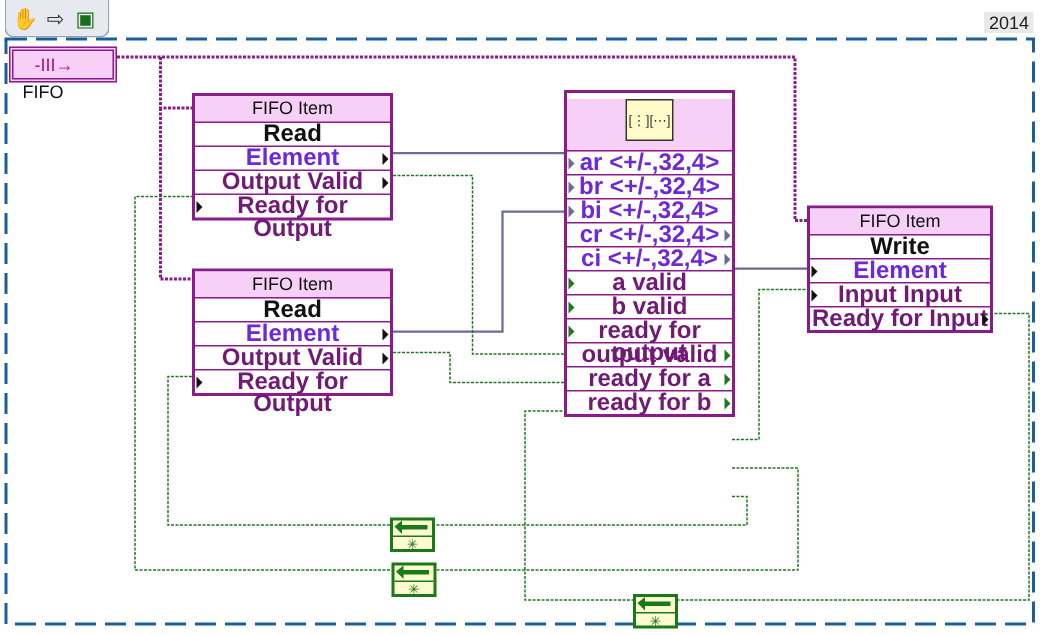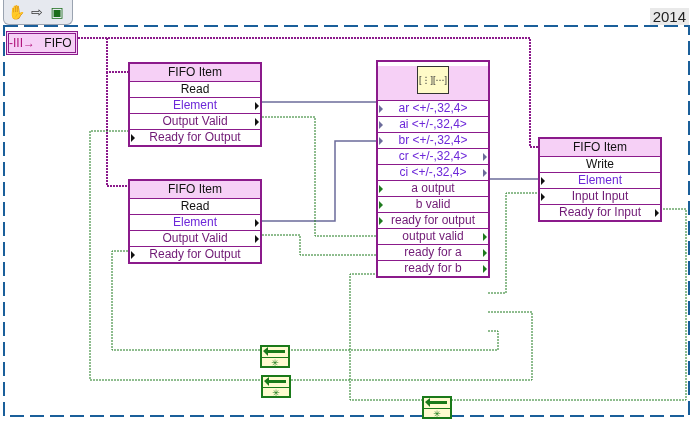--- a/index.html
+++ b/index.html
@@ -1,23 +1,23 @@
 <!DOCTYPE html>
 <html><head>
 <meta charset="utf-8">
 <style>
   html,body{margin:0;padding:0;background:#fff;}
   body{width:693px;height:423px;position:relative;overflow:hidden;font-family:"Liberation Sans","DejaVu Sans",sans-serif;}
   .toolbar{position:absolute;left:3px;top:0;width:68px;height:24px;background:#e6e9ef;border:1px solid #9aa3b0;border-top:none;border-radius:0 0 6px 6px;}
   .tb-icon{position:absolute;top:3px;width:18px;height:18px;font-size:14px;line-height:18px;text-align:center;color:#333;}
-  .loop-label{position:absolute;right:4px;top:8px;background:#e9e9e9;font-size:15px;padding:0 3px;color:#222;}
+  .loop-label{position:absolute;right:4px;top:8px;background:#e9e9e9;font-size:12px;padding:0 3px;color:#222;}
   .wires{position:absolute;left:0;top:0;}
   .node{position:absolute;border:2px solid #8b1a8b;background:#fff;box-sizing:border-box;}
   .node .hdr{background:#f6d0f6;height:17px;border-bottom:1px solid #8b1a8b;font-size:12px;line-height:17px;color:#111;text-align:center;position:relative;}
-  .node .row{height:15px;border-bottom:1px solid #8b1a8b;font-size:12px;line-height:15px;text-align:center;position:relative;}
+  .node .row{height:15px;border-bottom:1px solid #8b1a8b;font-size:16px;line-height:15px;text-align:center;position:relative;font-weight:bold;}
   .node .row:last-child{border-bottom:none;}
   .c-black{color:#111;}
   .c-fxp{color:#6d28d9;}
   .c-bool{color:#701a75;}
   .term-r{position:absolute;right:1px;top:4px;width:0;height:0;border-top:4px solid transparent;border-bottom:4px solid transparent;border-left:4px solid #111;}
   .term-l{position:absolute;left:1px;top:4px;width:0;height:0;border-top:4px solid transparent;border-bottom:4px solid transparent;border-left:4px solid #111;}
   .term-g{border-left-color:#1e7a1e;}
   .term-p{border-left-color:#6b6b9a;}
   .fifo-const{position:absolute;left:6px;top:31px;width:72px;height:24px;border:3px double #8b1a8b;background:#f6d0f6;box-sizing:border-box;font-size:12px;line-height:18px;color:#111;}
   .fb{position:absolute;width:30px;height:23px;border:2px solid #1a7a1a;background:#fffbd0;box-sizing:border-box;}
@@ -58,21 +58,21 @@
     <path d="M262 117 H315 V236 H378"></path>
     <path d="M262 235 H300 V255 H378"></path>
     <path d="M488 293 H506 V193 H538"></path>
     <path d="M488 312 H532 V380 H90 V131 H128"></path>
     <path d="M488 331 H498 V350 H112 V251 H128"></path>
     <path d="M660 209 H686 V400 H350 V274 H378"></path>
   </g>
 </svg>
 
 <div class="fifo-const">
-  <span style="color:#b0127a;margin-left:0">-III→</span>
+  <span style="color:#b0127a;margin-left:14px">-III→</span>
   <span style="margin-left:6px">FIFO</span>
 </div>
 
 <div class="node" style="left:128px;top:62px;width:134px;">
   <div class="hdr">
     <span>FIFO Item</span>
   </div>
   <div class="row c-black">Read</div>
   <div class="row c-fxp"><span>Element</span><i class="term-r"></i></div>
   <div class="row c-bool"><span>Output Valid</span><i class="term-r"></i></div>
@@ -97,25 +97,25 @@
   <div class="row c-fxp"><i class="term-l"></i><span>Element</span></div>
   <div class="row c-bool"><i class="term-l"></i><span>Input Input</span></div>
   <div class="row c-bool"><span>Ready for Input</span><i class="term-r"></i></div>
 </div>
 
 <div class="node" style="left:376px;top:60px;width:114px;">
   <div class="hdr" style="height:34px;">
     <div class="ip-icon">[⋮][⋯]</div>
   </div>
   <div class="row c-fxp"><i class="term-l term-p"></i><span>ar &lt;+/-,32,4&gt;</span></div>
-  <div class="row c-fxp"><i class="term-l term-p"></i><span>ai &lt;+/-,32,4&gt;</span></div>
   <div class="row c-fxp"><i class="term-l term-p"></i><span>br &lt;+/-,32,4&gt;</span></div>
+  <div class="row c-fxp"><i class="term-l term-p"></i><span>bi &lt;+/-,32,4&gt;</span></div>
   <div class="row c-fxp"><span>cr &lt;+/-,32,4&gt;</span><i class="term-r term-p"></i></div>
   <div class="row c-fxp"><span>ci &lt;+/-,32,4&gt;</span><i class="term-r term-p"></i></div>
-  <div class="row c-bool"><i class="term-l term-g"></i><span>a output</span></div>
+  <div class="row c-bool"><i class="term-l term-g"></i><span>a valid</span></div>
   <div class="row c-bool"><i class="term-l term-g"></i><span>b valid</span></div>
   <div class="row c-bool"><i class="term-l term-g"></i><span>ready for output</span></div>
   <div class="row c-bool"><span>output valid</span><i class="term-r term-g"></i></div>
   <div class="row c-bool"><span>ready for a</span><i class="term-r term-g"></i></div>
   <div class="row c-bool"><span>ready for b</span><i class="term-r term-g"></i></div>
 </div>
 
 <div class="fb" style="left:260px;top:345px;">
   <div class="top">
       <div class="arrow"></div>

